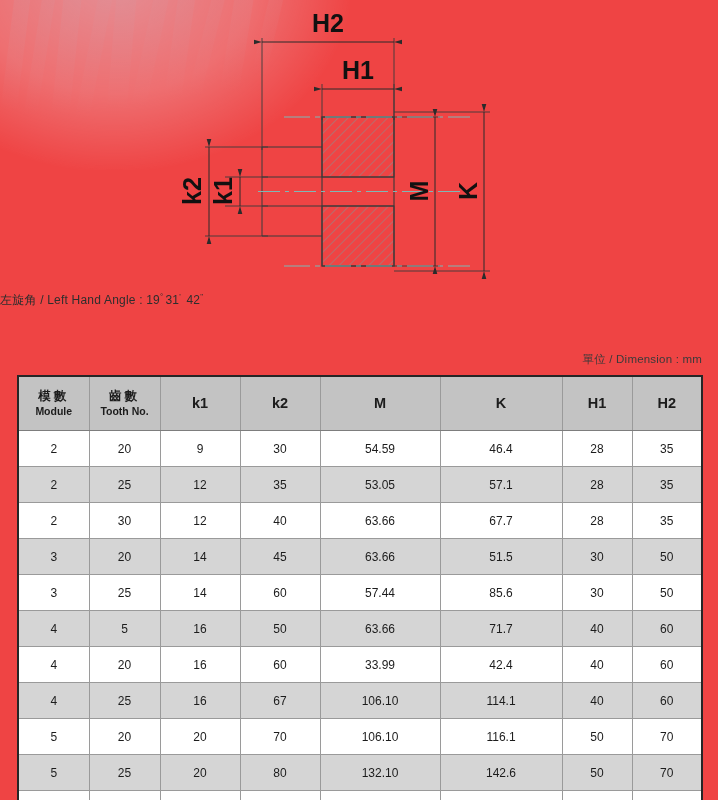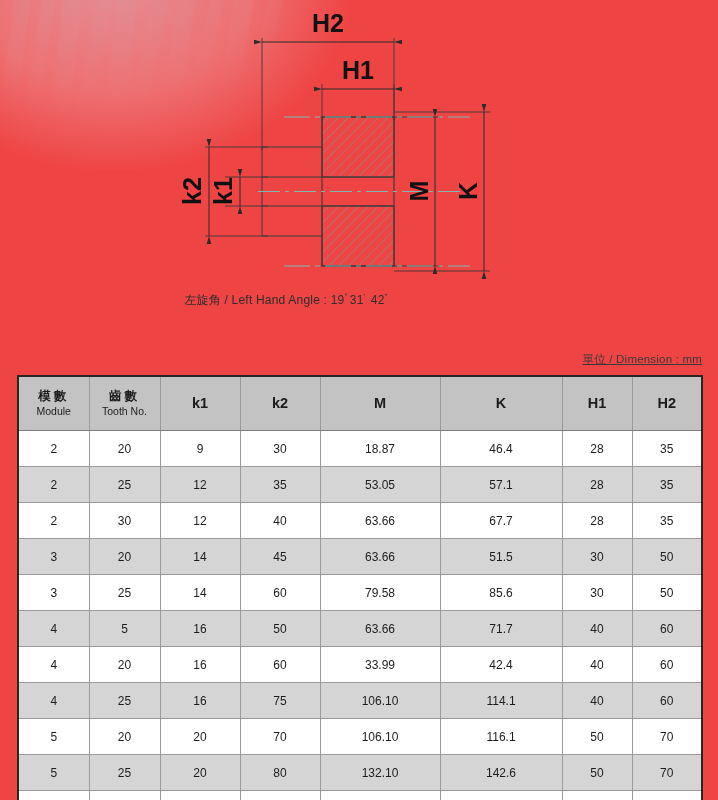--- a/index.html
+++ b/index.html
@@ -46,30 +46,29 @@
 
   
   #unit-note {
     position: absolute;
     right: 16px;
     top: 352px;
     font-size: 11.5px;
     color: #3a3a3a;
     letter-spacing: 0.2px;
     white-space: nowrap;
-    text-decoration: underline;
   }
 
   
   #angle-caption {
     position: absolute;
     left: 0;
     top: 292px;
     width: 574px;
-    text-align: center;
+    text-align: left;
     font-size: 12px;
     color: #2e2e2e;
     letter-spacing: 0.2px;
     white-space: nowrap;
   }
   #angle-caption .sup {
     font-size: 8px;
     vertical-align: super;
     margin-left: 0px;
     margin-right: 2px;
@@ -107,21 +106,21 @@
     display: block;
     font-size: 12.5px;
     letter-spacing: 3px;
     line-height: 1.25;
     font-weight: bold;
   }
   table.spec thead th .en {
     display: block;
     font-size: 10.5px;
     line-height: 1.25;
-    font-weight: normal;
+    font-weight: bold;
   }
   table.spec thead th .single {
     display: block;
     font-size: 14.5px;
     font-weight: bold;
     line-height: 1.1;
   }
   table.spec tbody td {
     height: 33px;
     font-size: 12px;
@@ -283,21 +282,21 @@
             <span class="single">H2</span>
           </th>
         </tr>
       </thead>
       <tbody id="spec-body">
           <tr class="odd">
             <td>2</td>
             <td>20</td>
             <td>9</td>
             <td>30</td>
-            <td>18.87</td>
+            <td>54.59</td>
             <td>46.4</td>
             <td>28</td>
             <td>35</td>
           </tr>
           <tr class="even">
             <td>2</td>
             <td>25</td>
             <td>12</td>
             <td>35</td>
             <td>53.05</td>
@@ -323,21 +322,21 @@
             <td>63.66</td>
             <td>51.5</td>
             <td>30</td>
             <td>50</td>
           </tr>
           <tr class="odd">
             <td>3</td>
             <td>25</td>
             <td>14</td>
             <td>60</td>
-            <td>79.58</td>
+            <td>57.44</td>
             <td>85.6</td>
             <td>30</td>
             <td>50</td>
           </tr>
           <tr class="even">
             <td>4</td>
             <td>5</td>
             <td>16</td>
             <td>50</td>
             <td>63.66</td>
@@ -352,21 +351,21 @@
             <td>60</td>
             <td>33.99</td>
             <td>42.4</td>
             <td>40</td>
             <td>60</td>
           </tr>
           <tr class="even">
             <td>4</td>
             <td>25</td>
             <td>16</td>
-            <td>75</td>
+            <td>67</td>
             <td>106.10</td>
             <td>114.1</td>
             <td>40</td>
             <td>60</td>
           </tr>
           <tr class="odd">
             <td>5</td>
             <td>20</td>
             <td>20</td>
             <td>70</td>

